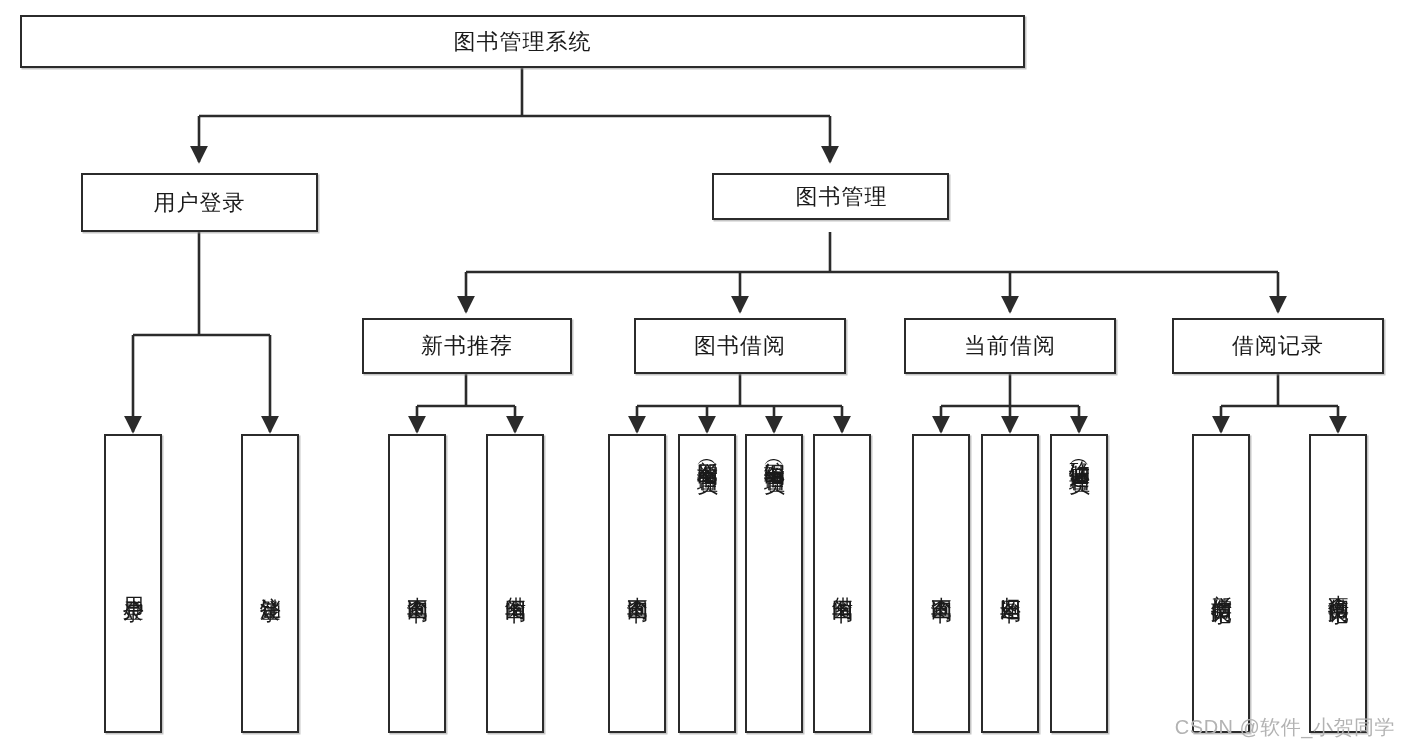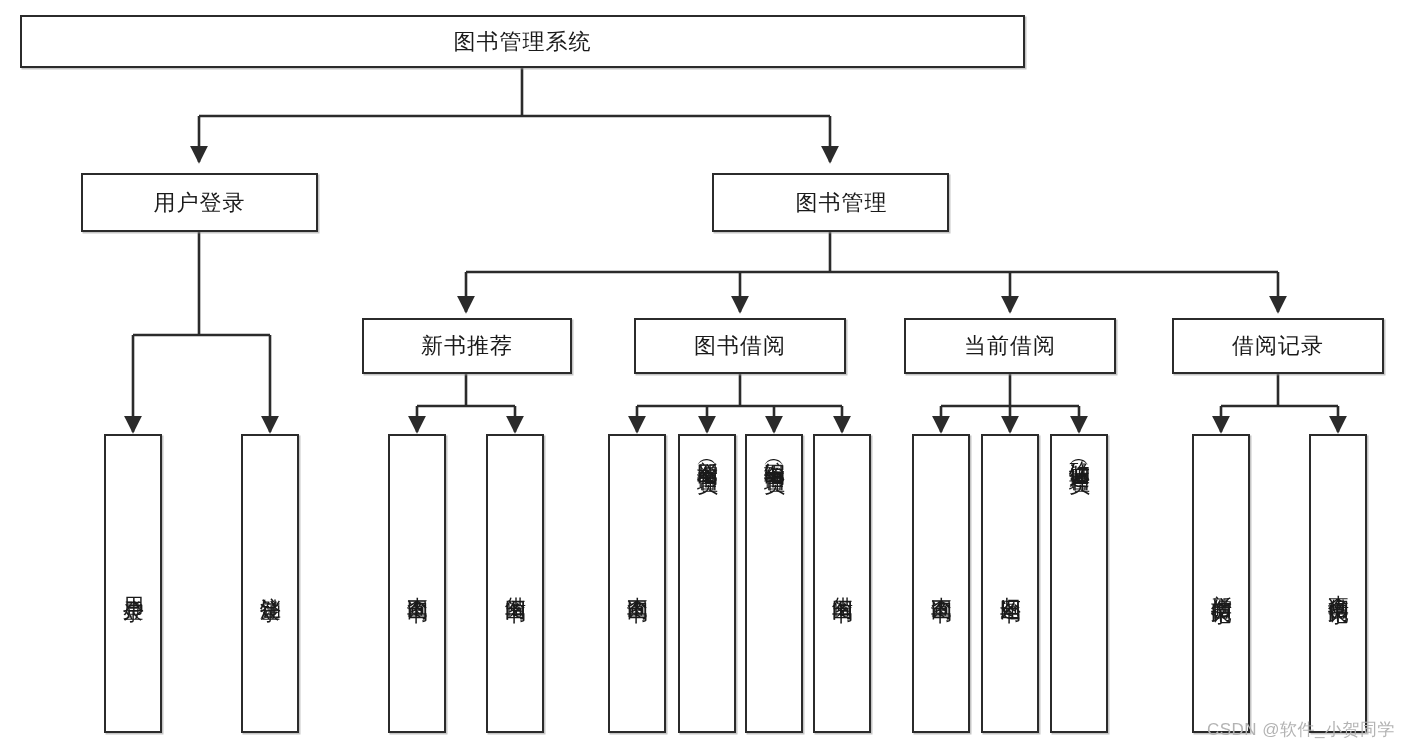--- a/index.html
+++ b/index.html
@@ -57,21 +57,21 @@
     white-space: nowrap;
   }
   .node.vertical.centered {
     align-items: center;
     padding-top: 0;
   }
   .watermark {
     position: absolute;
     right: 10px;
     bottom: 6px;
-    font-size: 17px;
+    font-size: 20px;
     color: #b3b3b3;
     letter-spacing: 0.5px;
     white-space: nowrap;
   }
 </style>
 </head>
 <body>
 
 <div id="diagram-root">
 
@@ -126,21 +126,21 @@
   </svg>
 
   <div class="node horizontal" style="left:20px; top:15px; width:1005px; height:53px;">
     <span>图书管理系统</span>
   </div>
 
   <div class="node horizontal" style="left:81px; top:173px; width:237px; height:59px;">
     <span>用户登录</span>
   </div>
 
-  <div class="node horizontal" style="left:712px; top:173px; width:237px; height:59px;padding-left:22px;">
+  <div class="node horizontal" style="left:712px; top:173px; width:237px; height:47px;padding-left:22px;">
     <span>图书管理</span>
   </div>
 
   <div class="node horizontal" style="left:362px; top:318px; width:210px; height:56px;">
     <span>新书推荐</span>
   </div>
 
   <div class="node horizontal" style="left:634px; top:318px; width:212px; height:56px;">
     <span>图书借阅</span>
   </div>

